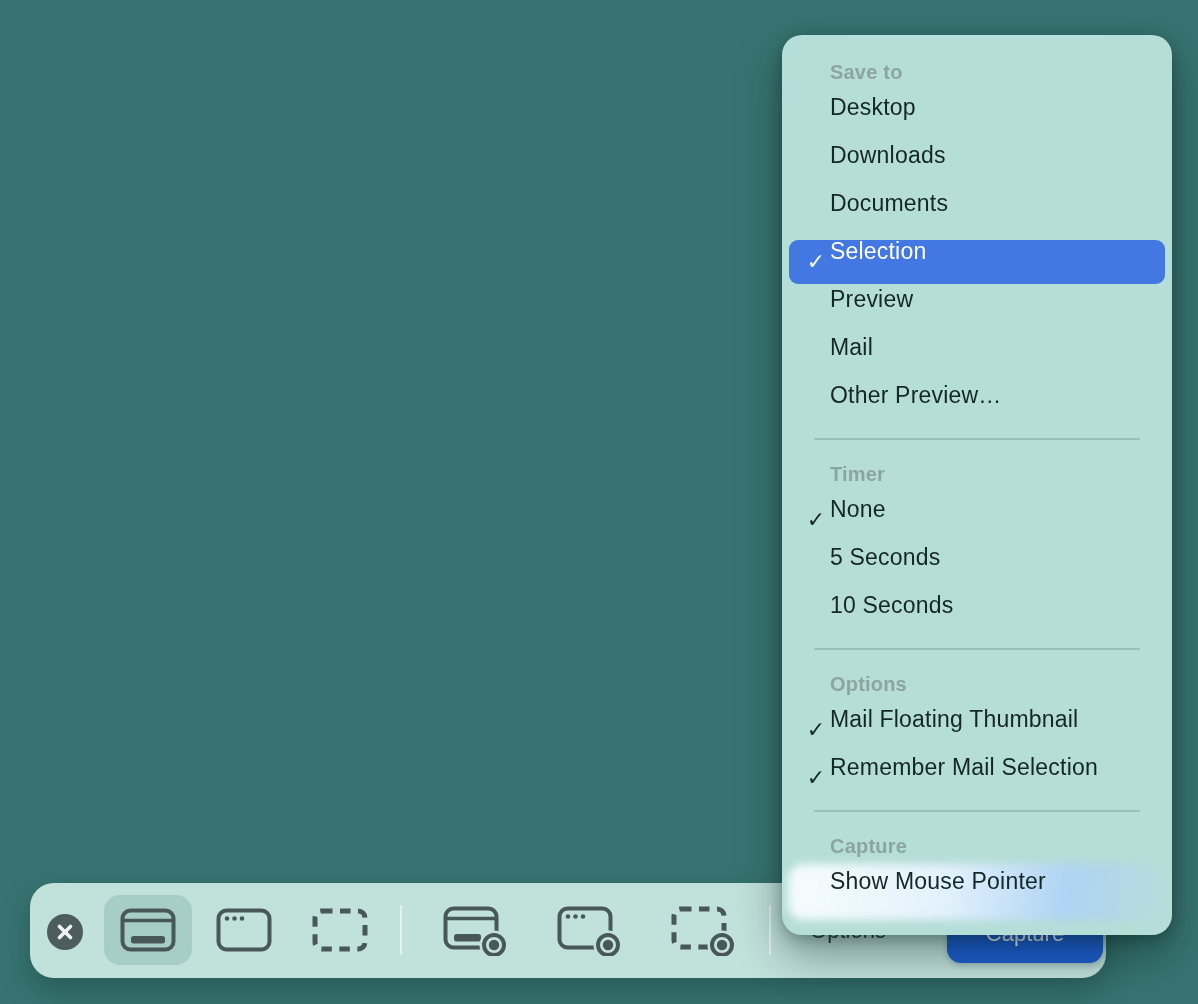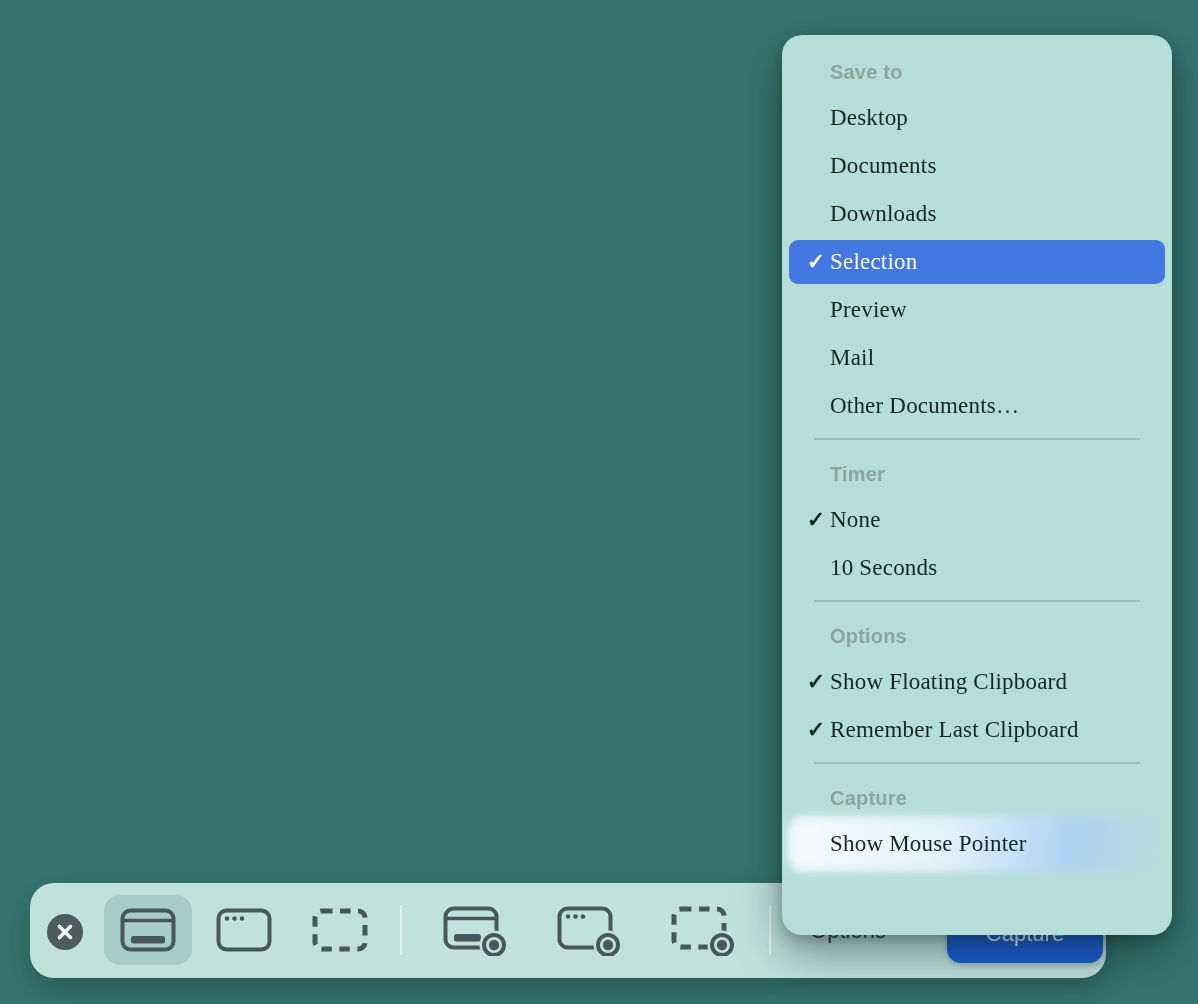--- a/index.html
+++ b/index.html
@@ -53,22 +53,22 @@
     box-shadow:0 18px 45px rgba(0,25,22,.42), 0 4px 14px rgba(0,25,22,.25);
     z-index:2;
     padding-top:15px;
     overflow:hidden;
   }
   .menu-header{
     height:44px;display:flex;align-items:center;padding-left:48px;
     color:var(--header);font-size:20px;font-weight:700;letter-spacing:.2px;
   }
   .menu-row{
-    position:relative;height:48px;display:flex;align-items:center;
-    color:var(--text);font-size:23px;cursor:pointer;font-family:Liberation Serif, serif;
+    position:relative;height:48px;display:flex;align-items:flex-start;
+    color:var(--text);font-size:23px;cursor:pointer;
   }
   .menu-row .check{
     position:absolute;left:20px;top:0;height:48px;width:28px;
     display:flex;align-items:center;justify-content:center;
     font-size:22px;font-weight:600;z-index:1;
   }
   .menu-row .label{position:relative;z-index:1;padding-left:48px;letter-spacing:.2px;}
   .menu-row::before{
     content:"";position:absolute;left:7px;right:7px;top:2px;bottom:2px;
     border-radius:9px;z-index:0;
@@ -173,61 +173,65 @@
 
 <div class="menu">
   <div>
       <div class="menu-header">Save to</div>
       <div class="menu-row">
         <span class="check"></span>
         <span class="label">Desktop</span>
       </div>
       <div class="menu-row">
         <span class="check"></span>
+        <span class="label">Downloads</span>
+      </div>
+      <div class="menu-row">
+        <span class="check"></span>
         <span class="label">Documents</span>
       </div>
-      <div class="menu-row">
-        <span class="check"></span>
-        <span class="label">Downloads</span>
-      </div>
       <div class="menu-row selected">
         <span class="check">✓</span>
         <span class="label">Selection</span>
       </div>
       <div class="menu-row">
         <span class="check"></span>
         <span class="label">Preview</span>
       </div>
       <div class="menu-row">
         <span class="check"></span>
         <span class="label">Mail</span>
       </div>
       <div class="menu-row">
         <span class="check"></span>
-        <span class="label">Other Documents…</span>
+        <span class="label">Other Preview…</span>
       </div>
       <div class="menu-divider"></div>
       <div class="menu-header">Timer</div>
       <div class="menu-row">
         <span class="check">✓</span>
         <span class="label">None</span>
       </div>
       <div class="menu-row">
         <span class="check"></span>
+        <span class="label">5 Seconds</span>
+      </div>
+      <div class="menu-row">
+        <span class="check"></span>
         <span class="label">10 Seconds</span>
       </div>
       <div class="menu-divider"></div>
       <div class="menu-header">Options</div>
       <div class="menu-row">
         <span class="check">✓</span>
-        <span class="label">Show Floating Clipboard</span>
-      </div>
-      <div class="menu-row">
-        <span class="check">✓</span>
-        <span class="label">Remember Last Clipboard</span>
+        <span class="label">Mail Floating Thumbnail</span>
+      </div>
+      <div class="menu-row">
+        <span class="check">✓</span>
+        <span class="label">Remember Mail Selection</span>
       </div>
       <div class="menu-divider"></div>
       <div class="menu-header">Capture</div>
       <div class="menu-row hovered">
         <span class="check"></span>
         <span class="label">Show Mouse Pointer</span>
       </div>
     </div>
 </div>
 

